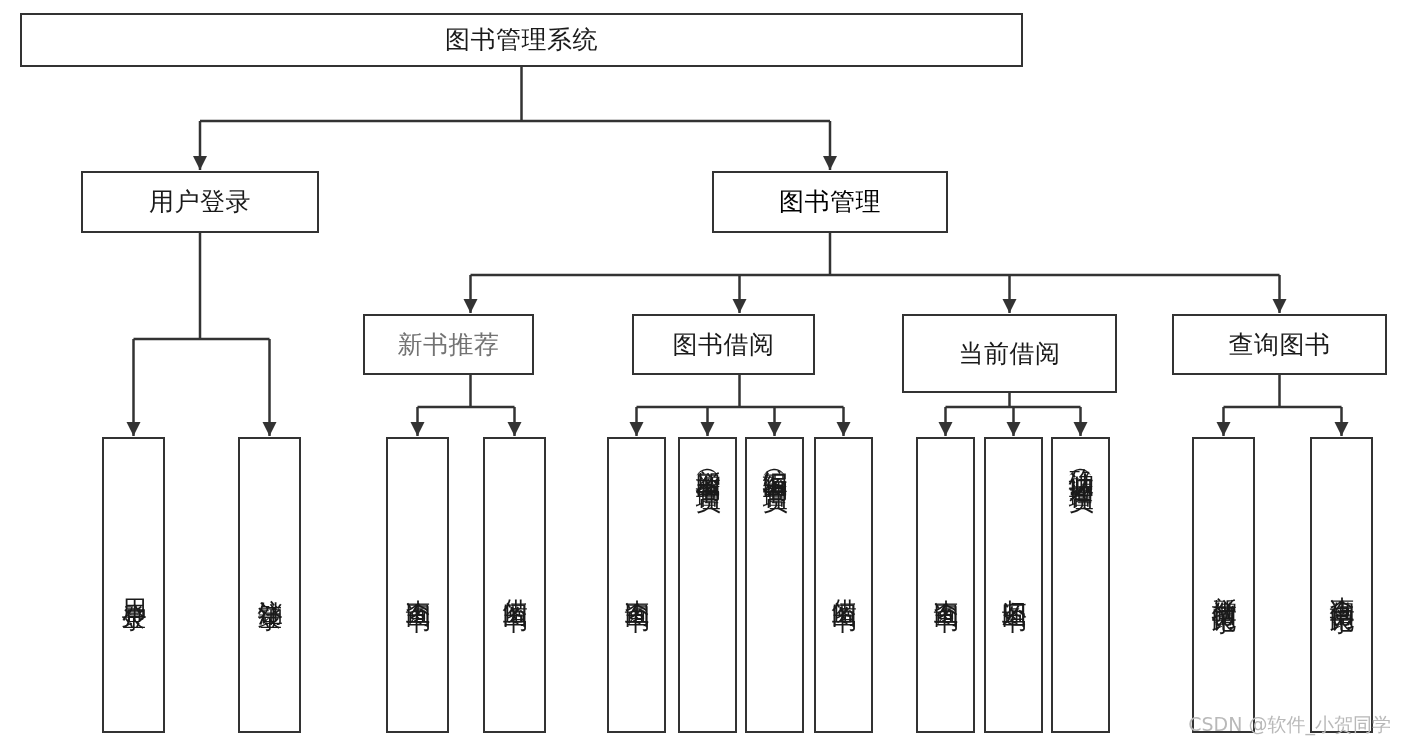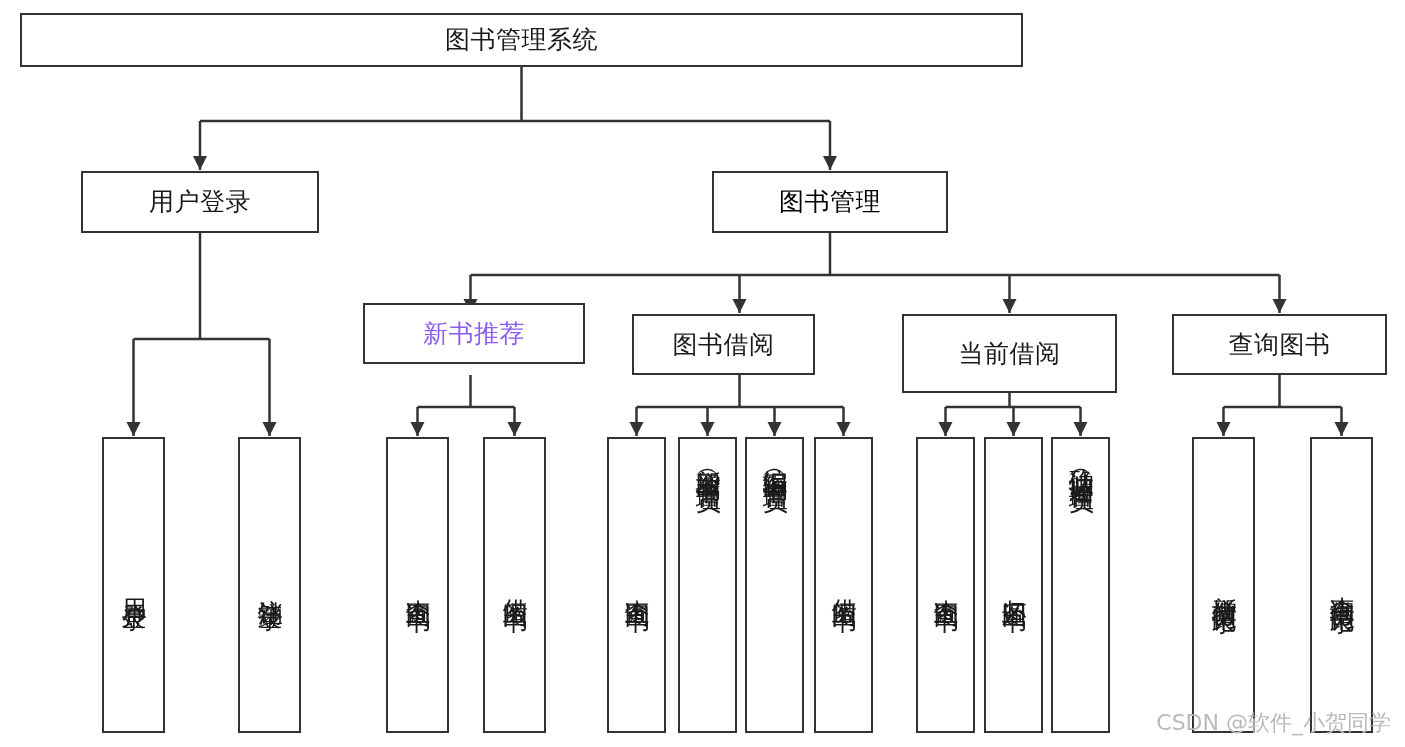--- a/index.html
+++ b/index.html
@@ -57,21 +57,21 @@
     line-height: 1.05;
   }
   .node.vertical.centered {
     align-items: center;
     padding-top: 0;
   }
   #watermark {
     position: absolute;
     right: 14px;
     bottom: 9px;
-    font-size: 22px;
+    font-size: 19px;
     color: #b9b9b9;
     z-index: 5;
     white-space: nowrap;
     font-family: "DejaVu Sans", "Liberation Sans", sans-serif;
   }
 </style>
 </head>
 <body>
 
 <div id="canvas">
@@ -132,21 +132,21 @@
   <div id="nodes-host">
       <div class="node horizontal" style="left: 20px; top: 13px; width: 1003px; height: 54px; border-color: rgb(51, 51, 51); background: rgb(255, 255, 255); color: rgb(26, 26, 26);">
         <span class="node-label">图书管理系统</span>
       </div>
       <div class="node horizontal" style="left: 81px; top: 171px; width: 238px; height: 62px; border-color: rgb(51, 51, 51); background: rgb(255, 255, 255); color: rgb(26, 26, 26);">
         <span class="node-label">用户登录</span>
       </div>
       <div class="node horizontal" style="left: 712px; top: 171px; width: 236px; height: 62px; border-color: rgb(51, 51, 51); background: rgb(255, 255, 255); color: #000000;">
         <span class="node-label">图书管理</span>
       </div>
-      <div class="node horizontal" style="left: 363px; top: 303px; width: 222px; height: 61px; border-color: rgb(51, 51, 51); background: rgb(255, 255, 255); color: #8b5cf6;">
+      <div class="node horizontal" style="left: 363px; top: 314px; width: 171px; height: 61px; border-color: rgb(51, 51, 51); background: rgb(255, 255, 255); color: #737373;">
         <span class="node-label">新书推荐</span>
       </div>
       <div class="node horizontal" style="left: 632px; top: 314px; width: 183px; height: 61px; border-color: rgb(51, 51, 51); background: rgb(255, 255, 255); color: rgb(26, 26, 26);">
         <span class="node-label">图书借阅</span>
       </div>
       <div class="node horizontal" style="left: 902px; top: 314px; width: 215px; height: 79px; border-color: rgb(51, 51, 51); background: rgb(255, 255, 255); color: rgb(26, 26, 26);">
         <span class="node-label">当前借阅</span>
       </div>
       <div class="node horizontal" style="left: 1172px; top: 314px; width: 215px; height: 61px; border-color: rgb(51, 51, 51); background: rgb(255, 255, 255); color: rgb(26, 26, 26);">
         <span class="node-label">查询图书</span>

